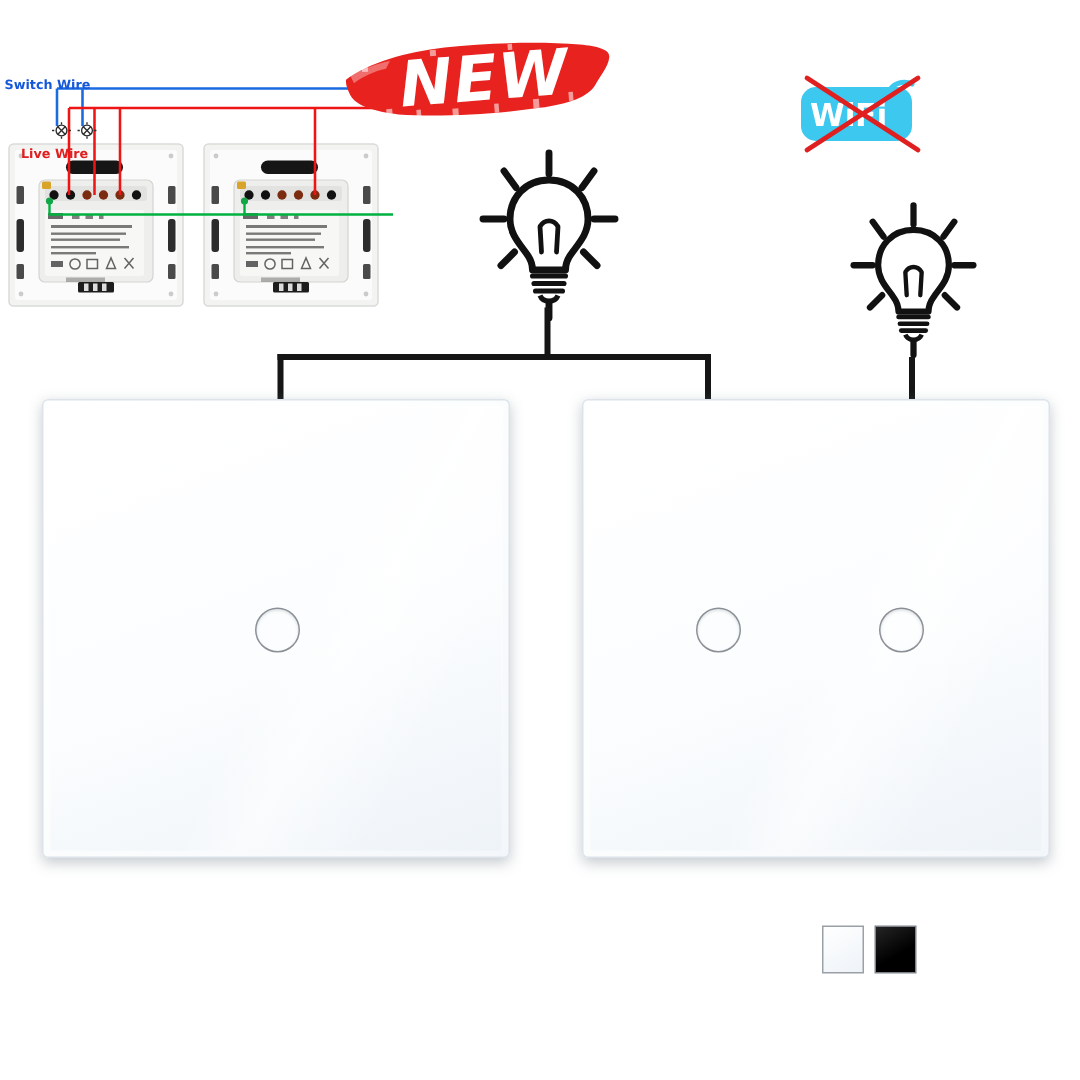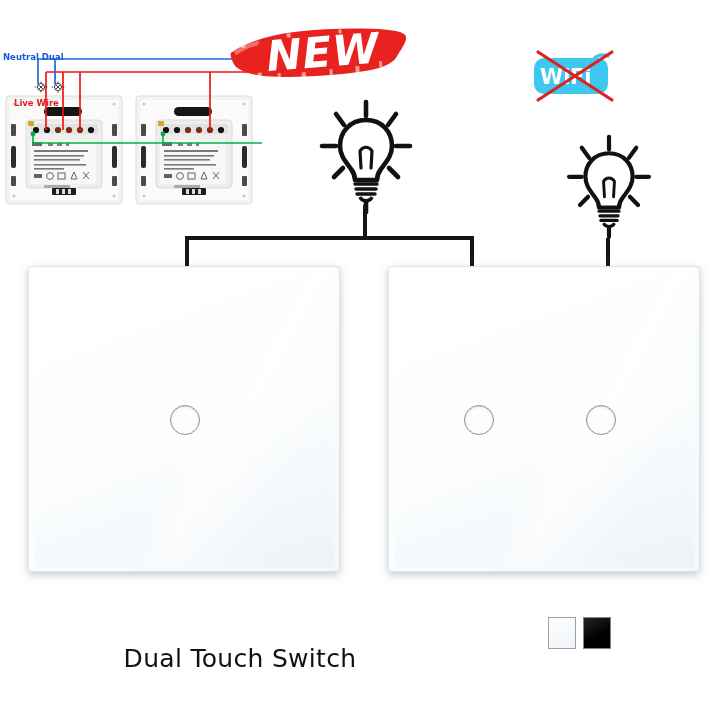--- a/index.html
+++ b/index.html
@@ -316,21 +316,21 @@
         <circle cx="58" cy="45" r="3.6"></circle>
         <path d="M55.4 42.4 L60.6 47.6 M60.6 42.4 L55.4 47.6"></path>
         <path d="M58 39.5 L58 41 M58 49 L58 50.5 M53.2 45 L51.7 45 M62.8 45 L64.3 45"></path>
       </g>
 
       <g stroke="#00b140" stroke-width="1.6" fill="none">
         <path d="M33 92 L33 101 L262 101"></path>
         <path d="M163 92 L163 101"></path>
       </g>
     </svg>
-    <span class="wire-label neutral">Neutral Dual</span>
+    <span class="wire-label neutral">Switch Wire</span>
     <span class="wire-label live">Live Wire</span>
   </div>
 
   <div class="new-badge">
     <svg class="stroke" width="182" height="56" viewBox="0 0 182 56">
       <path d="M3 22 C20 12, 44 7, 70 6 C100 5, 134 7, 160 11 C172 13, 180 16, 179 21
                C178 27, 172 33, 168 39 C163 46, 150 50, 130 51 C100 53, 62 52, 36 48
                C20 45, 8 40, 5 33 C3.5 29, 2 25, 3 22 Z" fill="#e8231f"></path>
       <path d="M6 20 C14 16, 24 13, 33 12 L30 17 C22 18, 14 21, 8 25 Z" fill="#ffffff" opacity="0.35"></path>
       <g fill="#ffffff" opacity="0.55">
@@ -432,20 +432,19 @@
 
   <div class="panel" style="left:28px; top:266px; width:312px; height:306px;">
     <div class="touch-dot" style="left:142px; top:139px;"></div>
   </div>
 
   <div class="panel" style="left:388px; top:266px; width:312px; height:306px;">
     <div class="touch-dot" style="left:76px; top:139px;"></div>
     <div class="touch-dot" style="left:198px; top:139px;"></div>
   </div>
 
-  <div class="caption">Dual Touch Switch</div>
 
   <div class="swatches">
     <div class="swatch white"></div>
     <div class="swatch black"></div>
   </div>
 
 </div>
 
 </body></html>

